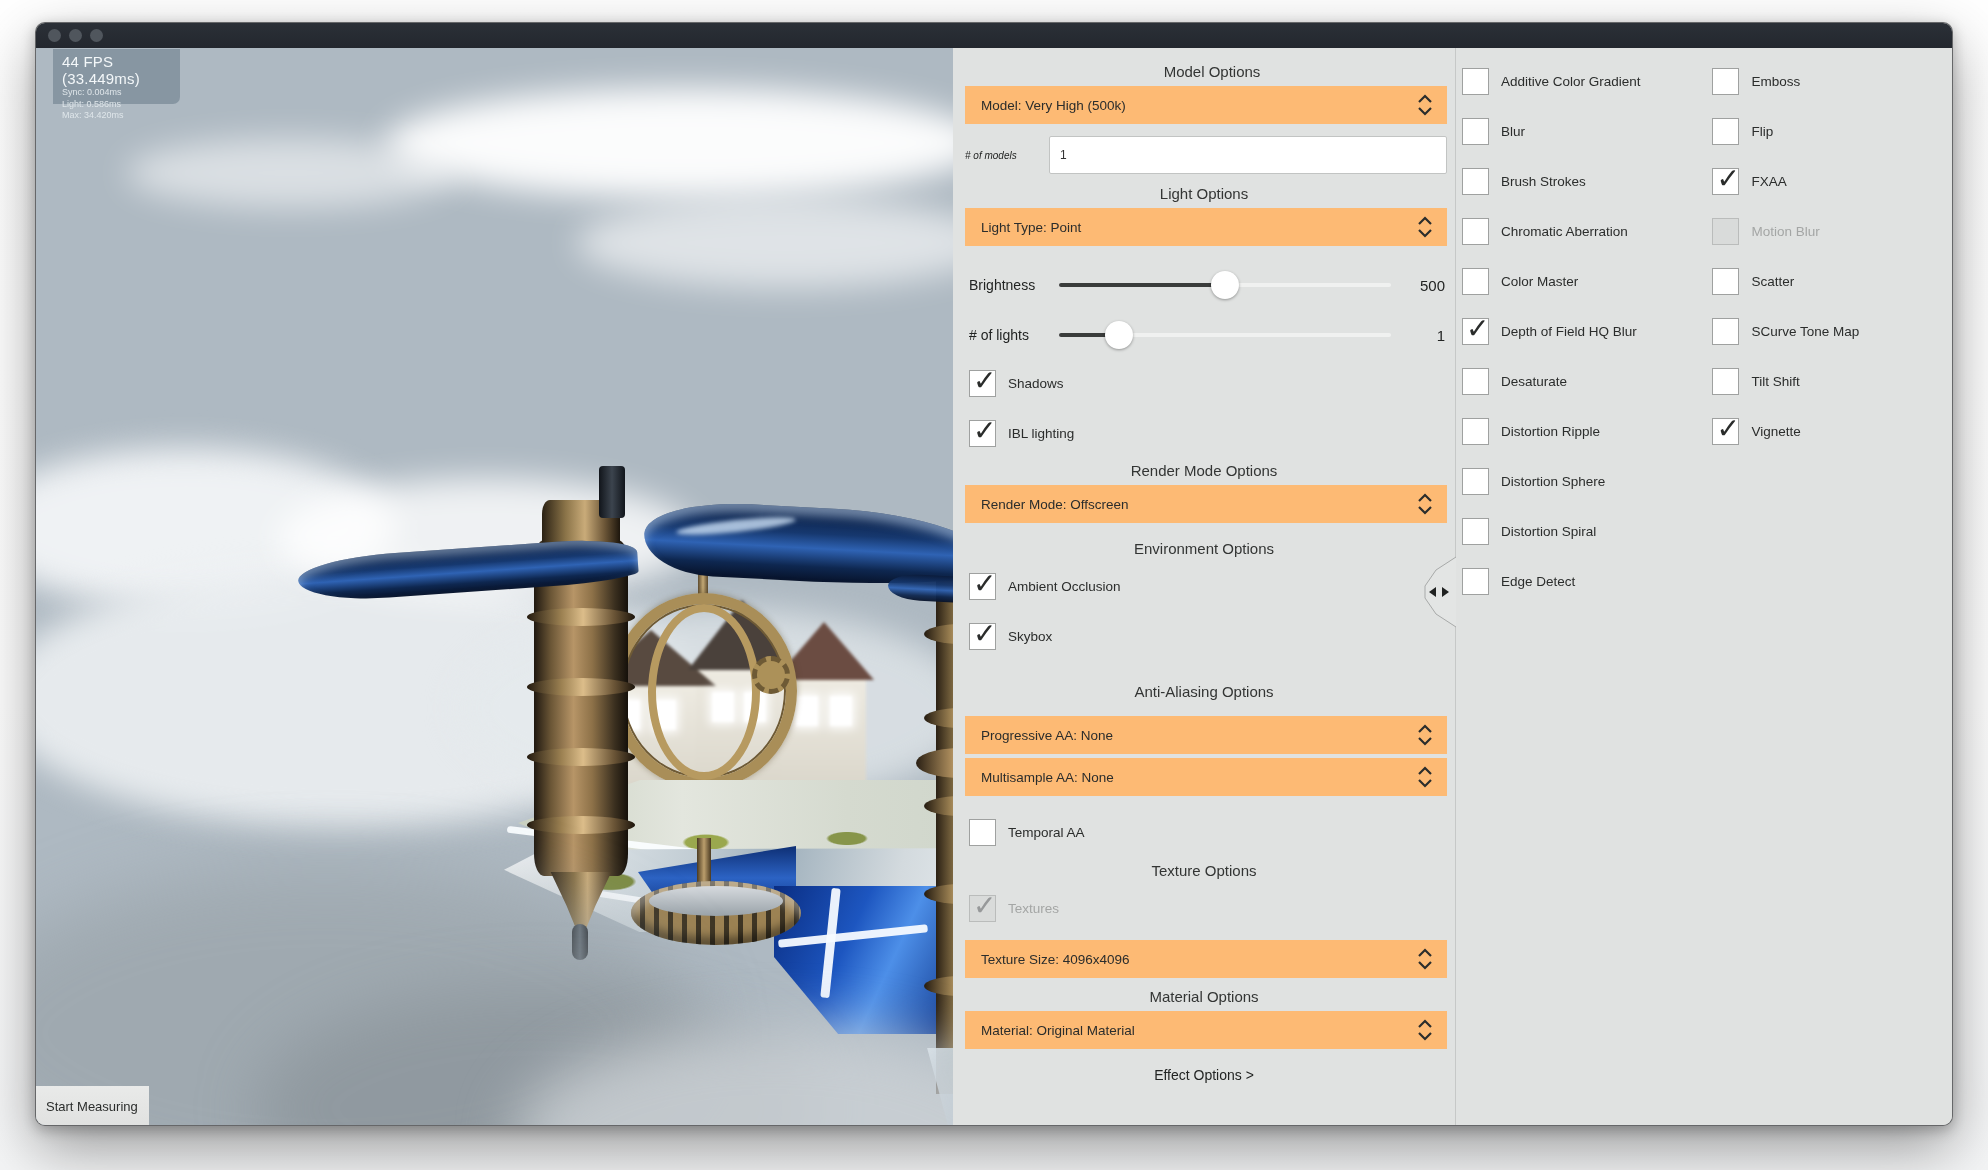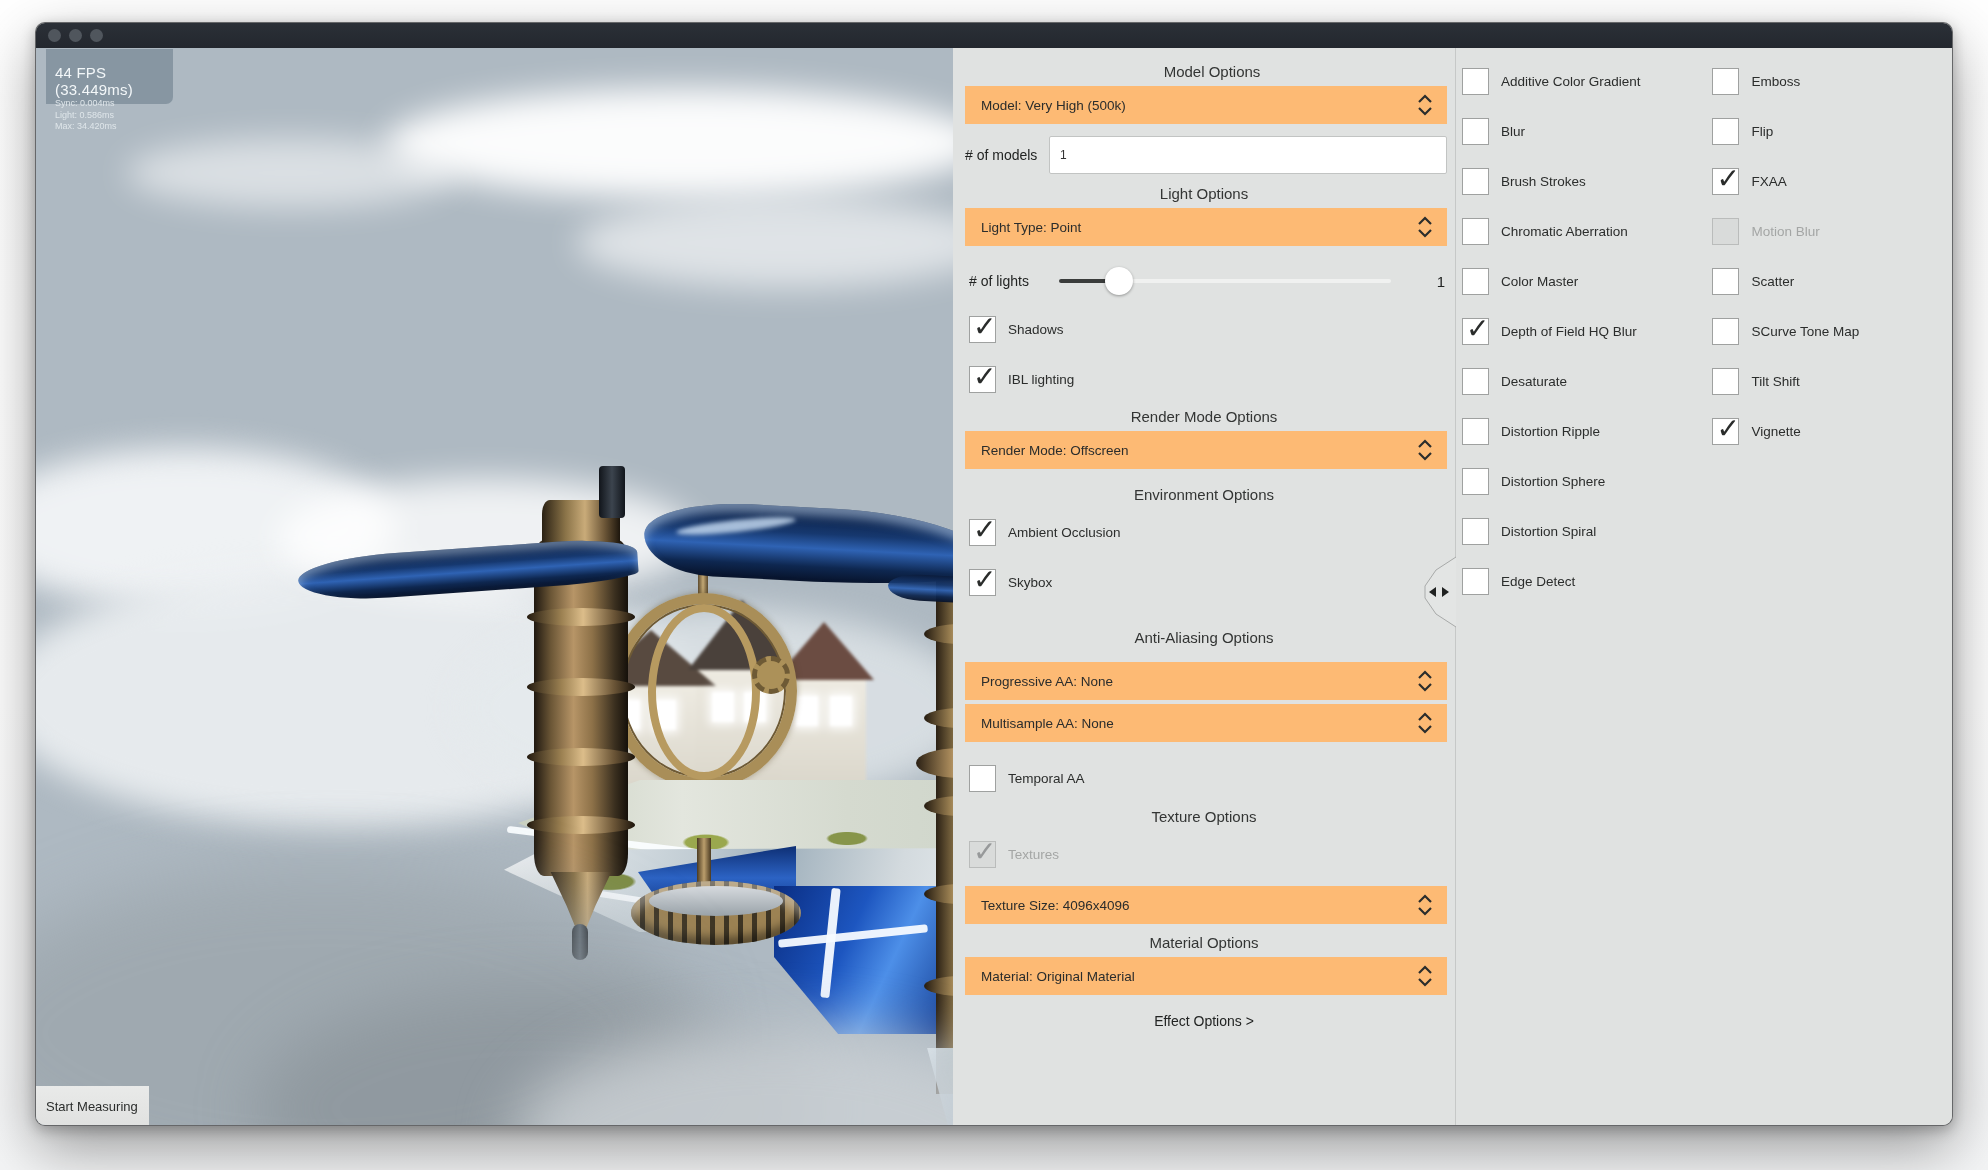--- a/index.html
+++ b/index.html
@@ -119,43 +119,43 @@
 
   .blade { background:linear-gradient(180deg,#0b1c3c 0%,#16386f 35%,#2f63b4 55%,#0e2750 80%,#071229 100%); }
   .blade1 { left:262px; top:500px; width:340px; height:44px; border-radius:55% 45% 50% 50%/90% 70% 40% 100%; transform:rotate(-4deg);
     box-shadow:inset 0 6px 8px rgba(190,215,245,.5); }
   .blade2 { left:608px; top:460px; width:352px; height:74px; border-radius:45% 70% 85% 30%/70% 100% 45% 80%; transform:rotate(3deg);
     box-shadow:inset 0 8px 10px rgba(190,215,245,.55); }
   .blade3 { left:852px; top:528px; width:110px; height:26px; border-radius:50%/80% 60% 40% 90%; transform:rotate(3deg); opacity:.95; }
   .blade-hl { left:640px; top:472px; width:120px; height:12px; border-radius:50%; background:rgba(215,235,255,.75); transform:rotate(-6deg); filter:blur(2px); }
 
   
-  .fps-box { position:absolute; left:10px; top:1px; width:127px; height:55px;
-    background:rgba(131,147,159,.92); border-radius:0 0 7px 0; padding:15px 0 0 9px; z-index:20; }
+  .fps-box { position:absolute; left:17px; top:1px; width:127px; height:55px;
+    background:rgba(131,147,159,.92); border-radius:0 0 7px 0; padding:4px 0 0 9px; z-index:20; }
   .fps-title { font-size:15px; color:#f3f7f9; letter-spacing:.2px; }
   .fps-line { font-size:9px; color:#dfe6ea; line-height:11.5px; }
 
   .start-btn { position:absolute; left:0; bottom:0; width:113px; height:41px; z-index:20;
     background:linear-gradient(180deg,#e9eae9,#e0e1e0); color:#2b2d2c; font-size:13px;
     display:flex; align-items:center; padding-left:10px; }
 
   
   .panel-mid { width:502px; height:1079px; background:#e0e2e1; padding-top:10px; position:relative; }
   .sec-title { text-align:center; font-size:15px; color:#333534; height:24px; line-height:24px; }
   .t-model{margin-top:2px;padding-left:16px;} .t-light{margin-top:8px;} .t-render{margin-top:12px;}
   .t-env{margin-top:14px;} .t-aa{margin-top:30px;} .t-tex{margin-top:13px;} .t-mat{margin-top:7px;}
 
   .dropdown { margin:2px 8px 0 12px; height:38px; background:#fdba74; display:flex; align-items:center;
     padding:0 14px 0 16px; }
   .dd-multi { margin-top:4px; } .dd-prog { margin-top:12px; } .dd-texsize { margin-top:18px; } .dd-models { margin-top:2px; }
   .dropdown .dd-label { flex:1; font-size:13.5px; color:#2b2d2c; }
   .stepper { width:16px; height:22px; flex:none; }
 
   .models-row { margin:12px 8px 0 0; height:38px; display:flex; align-items:center; }
-  .models-row .lbl { width:96px; padding-left:12px; font-size:14px; color:#222423; }
+  .models-row .lbl { width:96px; padding-left:12px; font-size:10px; color:#222423;font-style:italic; }
   .models-row input { flex:1; height:38px; border:1px solid #c2c4c3; background:#fff; border-radius:2px;
     font-size:12px; color:#333; padding-left:10px; font-family:"Liberation Sans",sans-serif; }
 
   .slider-row { display:flex; align-items:center; height:30px; padding:0 10px 0 16px; }
   .sl-bright { margin-top:24px; } .sl-lights { margin-top:20px; }
   .slider-row .lbl { width:82px; font-size:14px; color:#222423; }
   .track { flex:1; height:4px; background:#f0f1f0; border-radius:2px; margin:0 16px 0 8px; position:relative; }
   .fill { position:absolute; left:0; top:0; height:4px; background:#3a3c3b; border-radius:2px; }
   .thumb { position:absolute; right:-14px; top:-12px; width:28px; height:28px; border-radius:50%;
     background:#ffffff; box-shadow:0 1px 3px rgba(0,0,0,.35); }
@@ -296,20 +296,29 @@
 
       <div class="sec-title t-light">Light Options</div>
       <div class="dropdown">
         <span class="dd-label">Light Type: Point</span>
         <svg class="stepper" viewBox="0 0 16 22">
             <path d="M2 8 L8 2 L14 8" fill="none" stroke="#2b2d2c" stroke-width="2.2"></path>
             <path d="M2 14 L8 20 L14 14" fill="none" stroke="#2b2d2c" stroke-width="2.2"></path>
           </svg>
       </div>
 
+      <div class="slider-row sl-bright">
+        <span class="lbl">Brightness</span>
+        <div class="track">
+          <div class="fill" style="width: 50%;">
+              <div class="thumb"></div>
+            </div>
+        </div>
+        <span class="val">500</span>
+      </div>
 
       <div class="slider-row sl-lights">
         <span class="lbl"># of lights</span>
         <div class="track">
           <div class="fill" style="width: 18%;">
               <div class="thumb"></div>
             </div>
         </div>
         <span class="val">1</span>
       </div>

